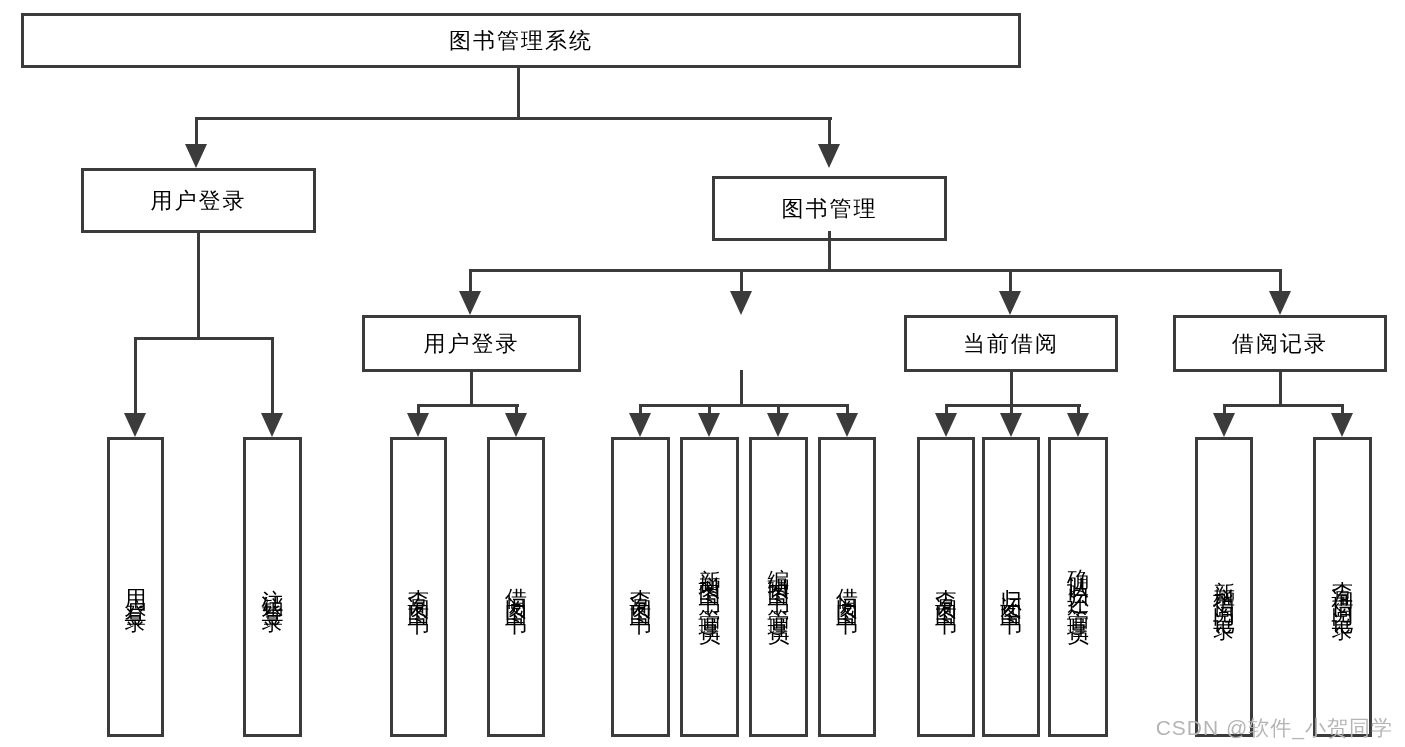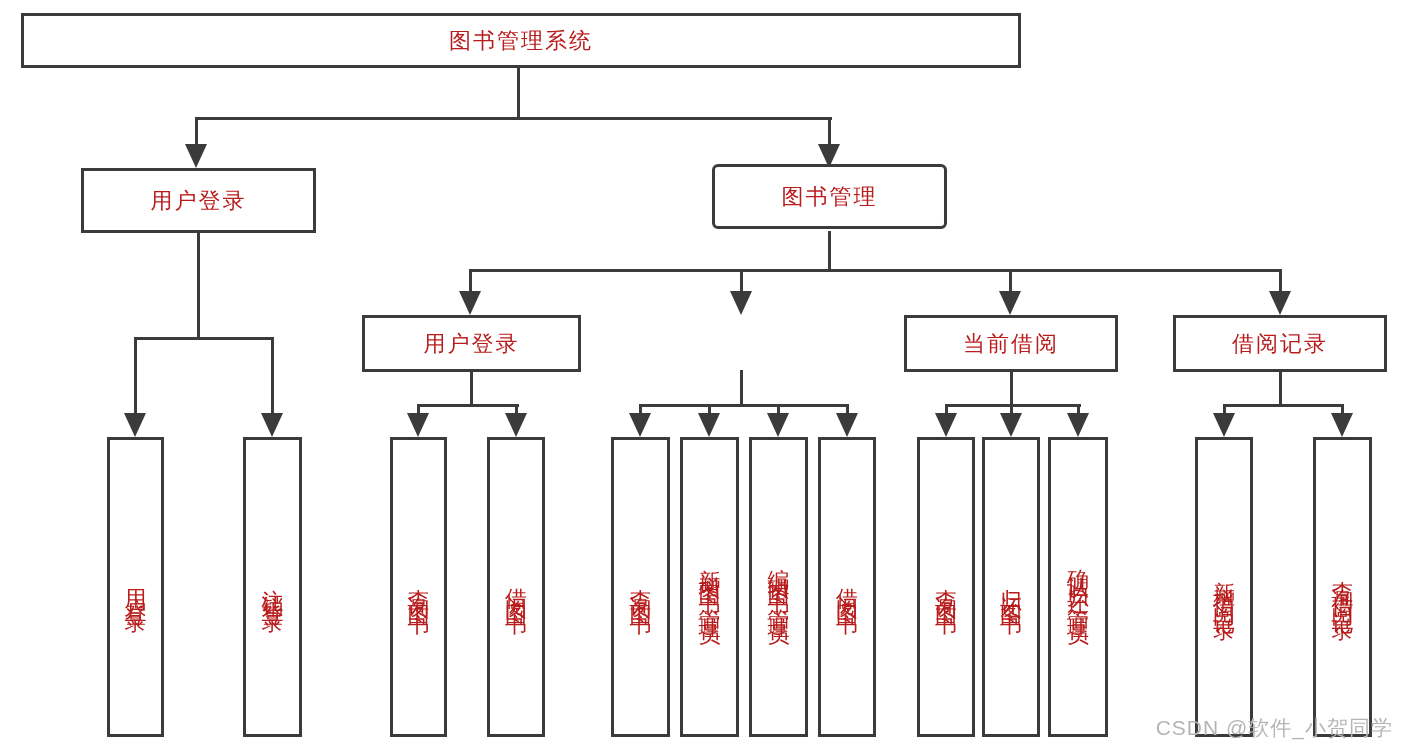--- a/index.html
+++ b/index.html
@@ -17,21 +17,21 @@
   }
   
   .box {
     position: absolute;
     box-sizing: border-box;
     background: #ffffff;
     border: 3px solid #3b3b3b;
     display: flex;
     align-items: center;
     justify-content: center;
-    color: #b91c1c;
+    color: #000000;
   }
   .hbox {
     font-size: 22px;
     letter-spacing: 2px;
     white-space: nowrap;
   }
   .vbox span {
     writing-mode: vertical-rl;
     font-size: 22px;
     letter-spacing: 8px;
@@ -80,21 +80,21 @@
   <div class="vline" style="left:517px; top:66px; height:53px;"></div>
   <div class="hline" style="left:196px; top:117px; width:636px;"></div>
   <div class="vline" style="left:195px; top:117px; height:30px;"></div>
   <div class="arrow" style="left:185px; top:144px;"></div>
   <div class="vline" style="left:828px; top:117px; height:30px;"></div>
   <div class="arrow" style="left:818px; top:144px;"></div>
 
   <div class="box hbox" style="left:81px; top:168px; width:235px; height:65px;">
     <span>用户登录</span>
   </div>
-  <div class="box hbox" style="left:712px; top:164px; width:235px; height:65px;border-radius:6px;">
+  <div class="box hbox" style="left:712px; top:176px; width:235px; height:65px;">
     <span>图书管理</span>
   </div>
 
   <div class="vline" style="left:197px; top:231px; height:108px;"></div>
   <div class="hline" style="left:134px; top:337px; width:140px;"></div>
   <div class="vline" style="left:134px; top:337px; height:78px;"></div>
   <div class="arrow" style="left:124px; top:413px;"></div>
   <div class="vline" style="left:271px; top:337px; height:78px;"></div>
   <div class="arrow" style="left:261px; top:413px;"></div>
 

